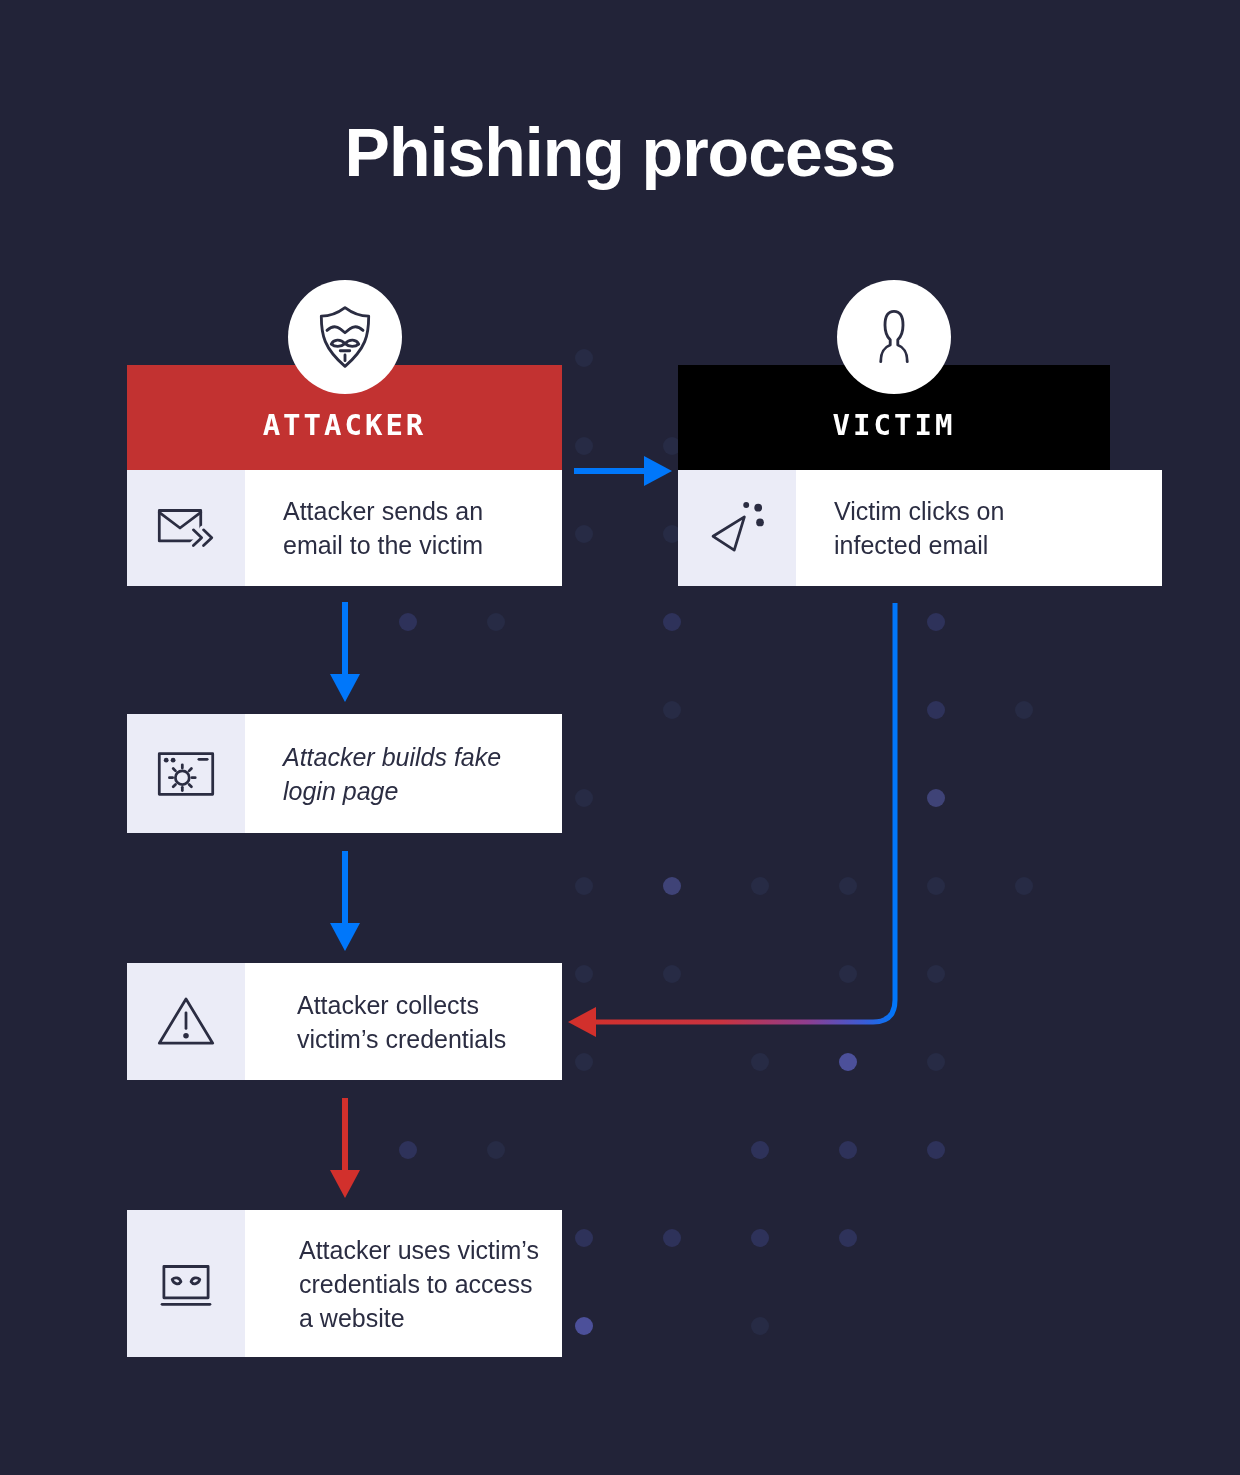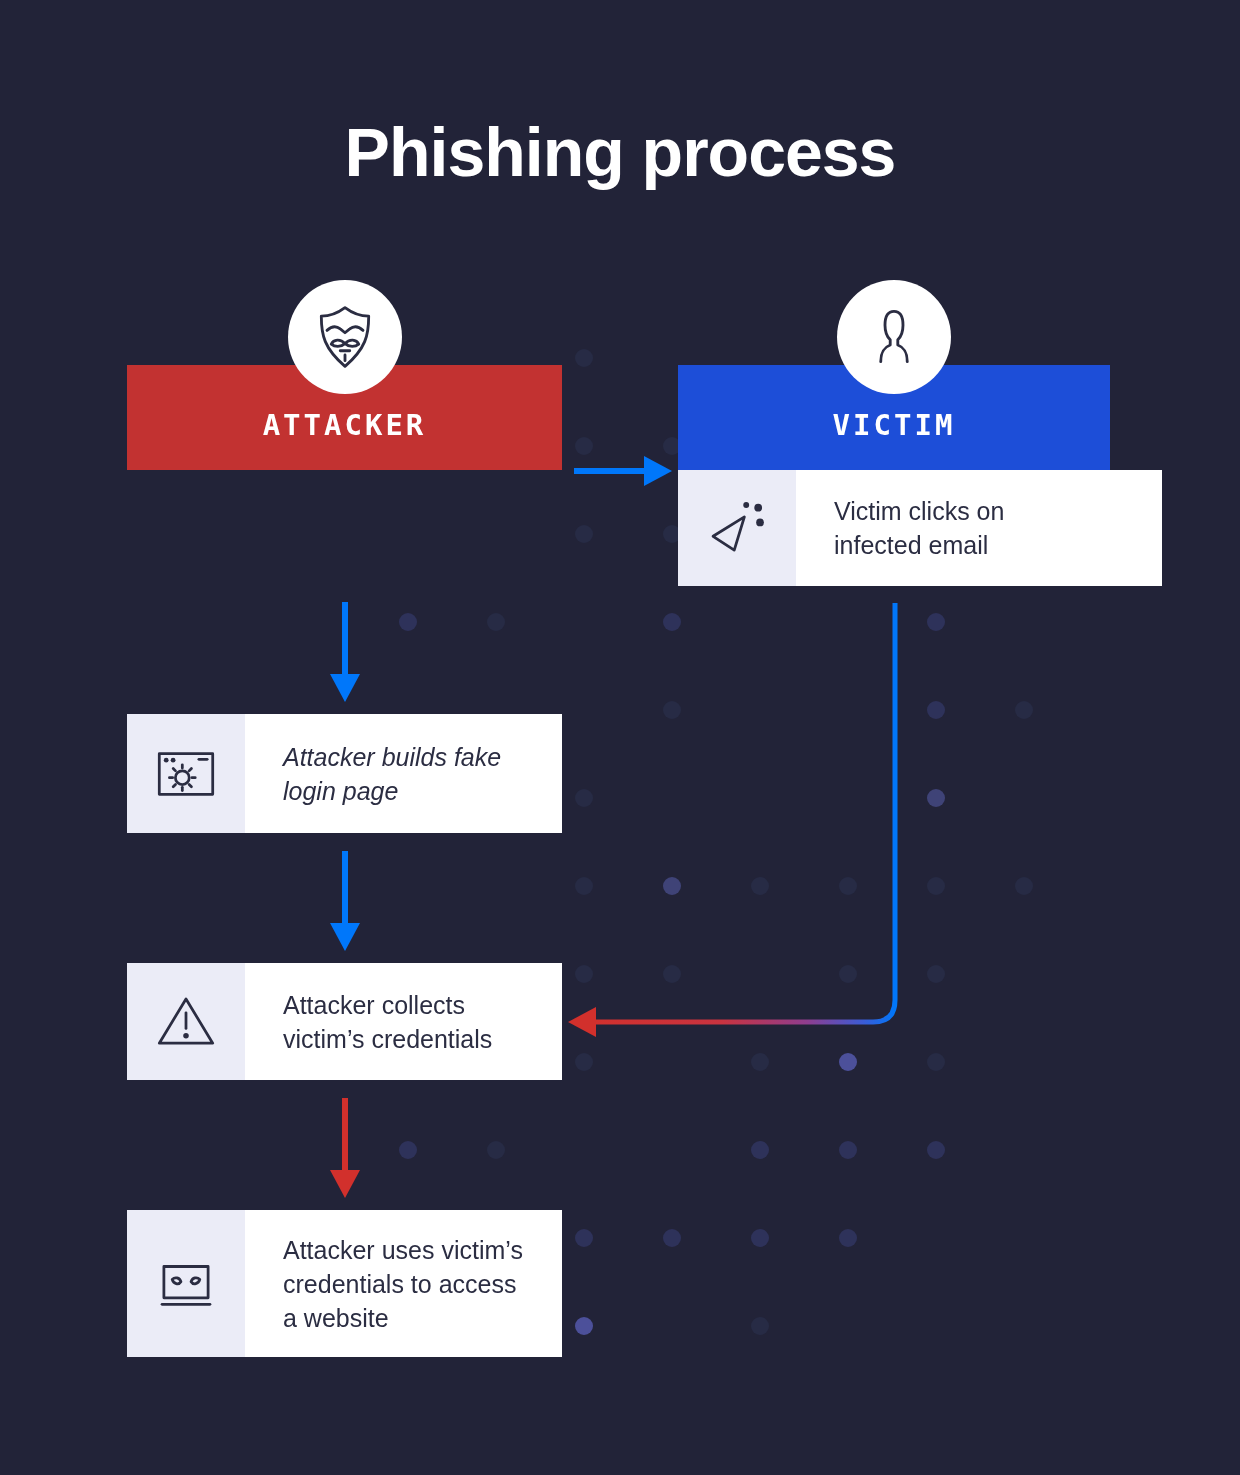--- a/index.html
+++ b/index.html
@@ -22,35 +22,35 @@
   #avatar-attacker { left:288px; top:280px; }
   #avatar-victim  { left:837px; top:280px; }
   .col-header {
     position:absolute; top:365px; height:105px; z-index:2;
     display:flex; align-items:center; justify-content:center;
     color:#ffffff; font-family:"DejaVu Sans Mono", monospace;
     font-size:29px; letter-spacing:3px; font-weight:700;
     padding-top:0; box-sizing:border-box;
   }
   #header-attacker { left:127px; width:435px; background:#c23231; padding-top:14px; }
-  #header-victim  { left:678px; width:432px; background:#1d4ed8; padding-top:14px; }
+  #header-victim  { left:678px; width:432px; background:#000000; padding-top:14px; }
   .step-card { position:absolute; background:#ffffff; display:flex; z-index:3; }
   .step-icon {
     flex:0 0 118px; background:#ebecf7;
     display:flex; align-items:center; justify-content:center;
   }
   .step-text {
     flex:1; display:flex; align-items:center; padding-left:38px;
     color:#2b2d42; font-size:25px; line-height:34px; white-space:pre-line;
   }
   #step-1 { left:127px; top:470px; width:435px; height:116px; }
   #step-2 { left:678px; top:470px; width:484px; height:116px; }
   #step-3 { left:127px; top:714px; width:435px; height:119px;font-style:italic; }
-  #step-4 { left:127px; top:963px; width:435px; height:117px; }
-  #step-5 { left:127px; top:1210px; width:435px; height:147px; }
+  #step-4 { left:127px; top:963px; width:435px; height:117px;gap:14px; }
+  #step-5 { left:127px; top:1210px; width:435px; height:147px;gap:16px; }
   .ic { stroke:#2b2d42; fill:none; stroke-width:3; stroke-linecap:round; stroke-linejoin:round; }
   .ic-fill { fill:#2b2d42; stroke:none; }
   .halo { stroke:#ebecf7; fill:none; stroke-width:10; stroke-linecap:round; stroke-linejoin:round; }
 </style>
 </head>
 <body>
 
 <div class="canvas">
 
   <svg class="bg-layer" width="1240" height="1475" viewBox="0 0 1240 1475">
@@ -146,20 +146,34 @@
     </svg>
   </div>
 
   <div class="col-header" id="header-attacker">
     <span>ATTACKER</span>
   </div>
   <div class="col-header" id="header-victim">
     <span>VICTIM</span>
   </div>
 
+  <div class="step-card" id="step-1">
+    <div class="step-icon">
+      <svg width="70" height="70" viewBox="0 0 76 76">
+        <rect class="ic" x="9" y="19" width="45" height="33"></rect>
+        <path class="ic" d="M9 21 L31.5 38 L54 21"></path>
+        <path class="halo" d="M46 40 L55 48.5 L46 57"></path>
+        <path class="halo" d="M57 40 L66 48.5 L57 57"></path>
+        <path class="ic" d="M46 40 L55 48.5 L46 57"></path>
+        <path class="ic" d="M57 40 L66 48.5 L57 57"></path>
+      </svg>
+    </div>
+    <div class="step-text">Attacker sends an
+email to the victim</div>
+  </div>
 
   <div class="step-card" id="step-2">
     <div class="step-icon">
       <svg width="70" height="70" viewBox="0 0 76 76">
         <path class="ic" d="M12 47 L46 26 L35 62 Z"></path>
         <circle class="ic-fill" cx="48" cy="13" r="3.2"></circle>
         <circle class="ic-fill" cx="61" cy="16" r="4.2"></circle>
         <circle class="ic-fill" cx="63" cy="32" r="4.2"></circle>
       </svg>
     </div>

